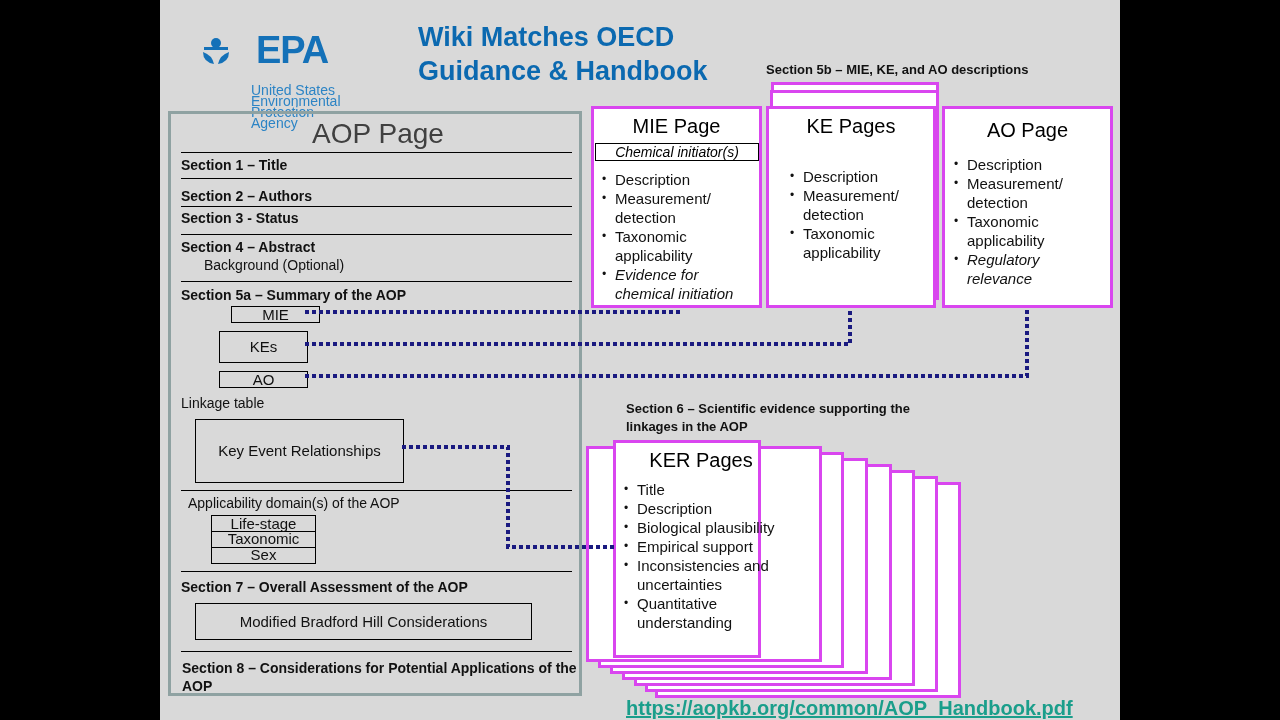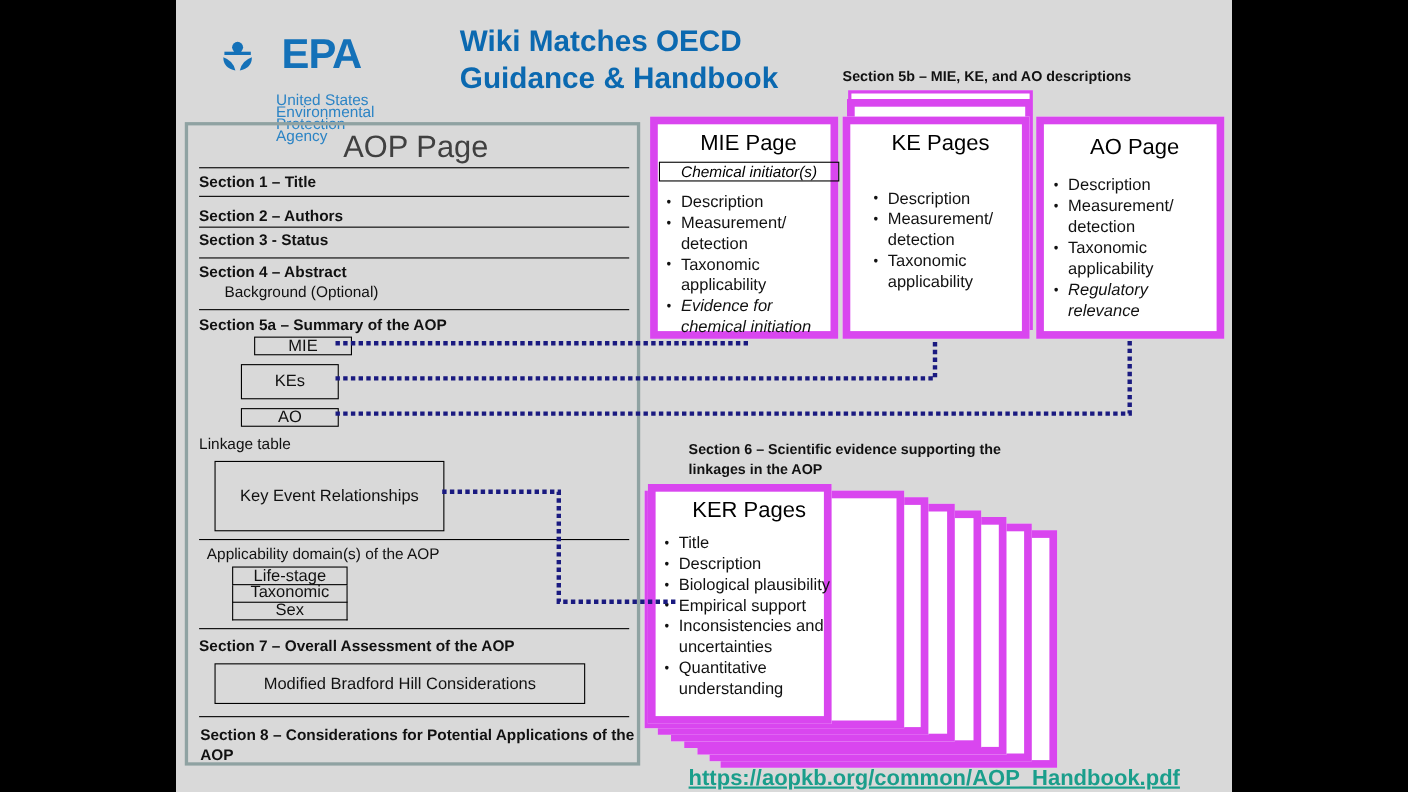--- a/index.html
+++ b/index.html
@@ -10,21 +10,21 @@
   .logo { left:40px; top:32px; width:180px; height:74px; }
   .logo-epa { position:absolute; left:34px; top:-2px; font-size:38px; font-weight:bold; color:#1471b8; letter-spacing:-1px; line-height:40px;margin-left:22px; }
   .logo-sub { position:absolute; left:51px; top:37px; font-size:14px; line-height:11px; color:#2c84c5;margin-top:16px; }
   .logo-icon { position:absolute; left:0; top:4px; width:32px; height:32px; }
   .panel { left:8px; top:111px; width:414px; height:585px; border:3px solid #8fa2a2; box-sizing:border-box; }
   .aop-title { left:0; top:4px; width:414px; text-align:center; font-size:28px; color:#404040; }
   .hr { height:1px; background:#000; left:10px; width:391px; }
   .sec { left:10px; font-size:14px; font-weight:bold; color:#111; }
   .sub { font-size:14px; color:#111; }
   .box { border:1px solid #000; box-sizing:border-box; text-align:center; font-size:15px; color:#111; background:transparent; }
-  .page { background:#fff; border:7px solid #d946ef; box-sizing:border-box; }
+  .page { background:#fff; border:3px solid #d946ef; box-sizing:border-box; }
   .page-h { text-align:center; font-size:20px; color:#000; }
   ul.bul { list-style:none; margin:0; padding:0; font-size:15px; line-height:19px; color:#111; }
   ul.bul li { position:relative; padding-left:13px; }
   ul.bul li:before { content:"•"; position:absolute; left:0; top:0; font-size:12px; }
   .it { font-style:italic; }
   .sec-label { font-size:13px; font-weight:bold; color:#111; }
   .link { left:466px; top:697px; font-size:20px; font-weight:bold; color:#1a9e8b; text-decoration:underline; }
   svg.lines { position:absolute; left:0; top:0; width:960px; height:720px; pointer-events:none; }
 </style>
 </head>
@@ -125,21 +125,21 @@
     <div>linkages in the AOP</div>
   </div>
 
   <div class="abs page" style="left:495px; top:482px; width:306px; height:216px;"></div>
   <div class="abs page" style="left:485px; top:476px; width:293px; height:216px;"></div>
   <div class="abs page" style="left:474px; top:470px; width:281px; height:216px;"></div>
   <div class="abs page" style="left:462px; top:464px; width:270px; height:216px;"></div>
   <div class="abs page" style="left:450px; top:458px; width:258px; height:216px;"></div>
   <div class="abs page" style="left:438px; top:452px; width:246px; height:216px;"></div>
   <div class="abs page" style="left:426px; top:446px; width:236px; height:216px;"></div>
-  <div class="abs page" style="left:429px; top:440px; width:167px; height:218px;">
+  <div class="abs page" style="left:453px; top:440px; width:148px; height:218px;">
     <div class="abs page-h" style="left:0; top:6px; width:170px;">KER Pages</div>
     <ul class="abs bul" style="left:8px; top:37px; width:165px;">
       <li>Title</li>
       <li>Description</li>
       <li>Biological plausibility</li>
       <li>Empirical support</li>
       <li>Inconsistencies and uncertainties</li>
       <li>Quantitative understanding</li>
     </ul>
   </div>

